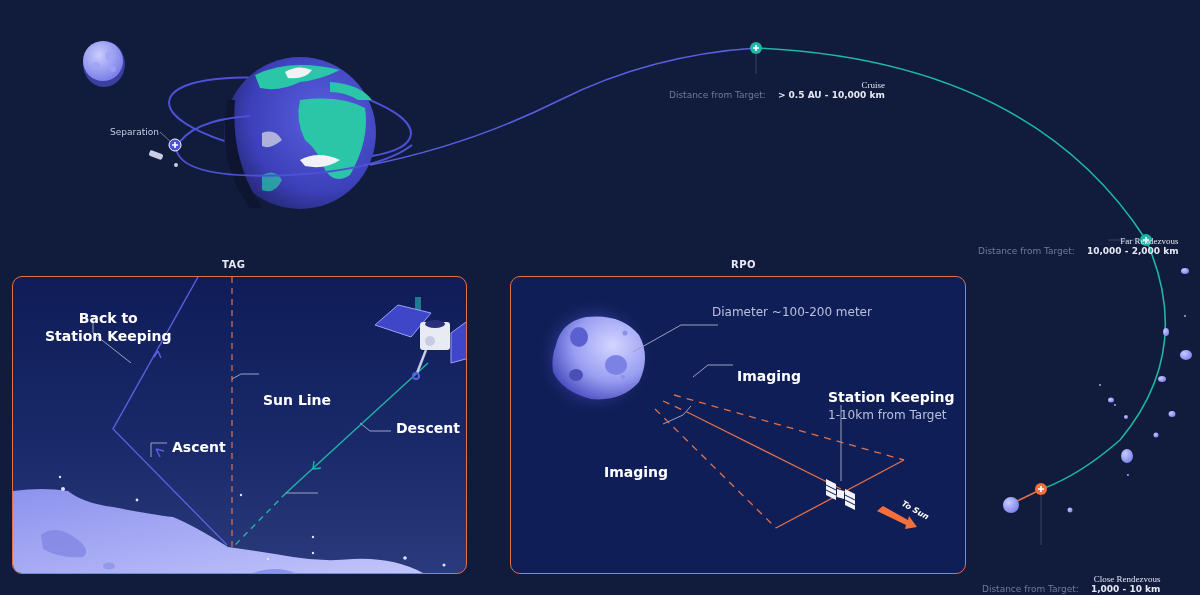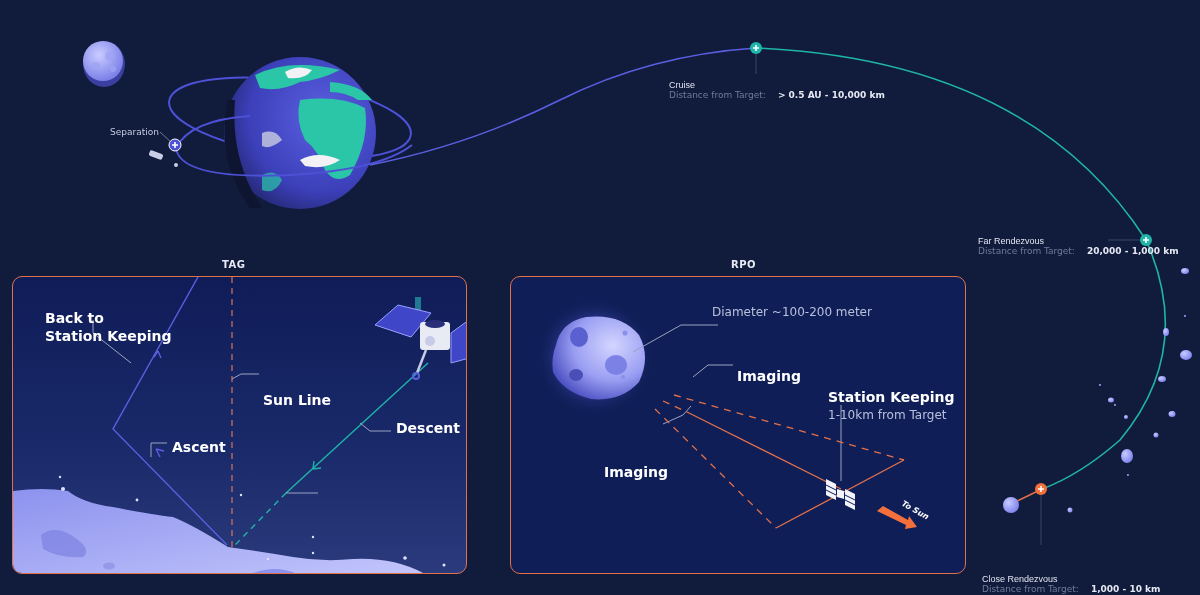--- a/index.html
+++ b/index.html
@@ -1,23 +1,23 @@
 <!DOCTYPE html>
 <html><head>
 <meta charset="utf-8">
 <style>
   html, body { margin:0; padding:0; }
   body { width:1200px; height:595px; background:#111b3b; overflow:hidden; position:relative; font-family:"Liberation Sans", sans-serif; color:#fff; }
   svg.bg { position:absolute; left:0; top:0; }
   .lbl { position:absolute; white-space:nowrap; }
-  .stage-title { font-size:11px; color:#d8def0; font-weight:bold; font-family:Liberation Sans, sans-serif; }
+  .stage-title { font-size:11px; color:#d8def0; font-weight:bold; font-family:Liberation Serif, serif;text-align:right; }
   .stage-sub { font-size:9px; color:#6f7a9c; font-family:"DejaVu Sans", sans-serif; }
   .stage-sub b { color:#e6e9f4; font-weight:bold; margin-left:12px; }
   .panel-title { font-size:10px; font-weight:bold; color:#e8ebf5; letter-spacing:0.5px; font-family:"DejaVu Sans", sans-serif; }
-  .big { font-size:14px; font-weight:bold; color:#fff; font-family:"DejaVu Sans", sans-serif; line-height:18px; }
+  .big { font-size:14px; font-weight:bold; color:#fff; font-family:"DejaVu Sans", sans-serif; line-height:18px;text-align:center; }
   .big-sub { font-size:12px; color:#b9c0dc; font-family:"DejaVu Sans", sans-serif; line-height:18px; }
   .panel { position:absolute; border:1.5px solid #e2714a; border-radius:10px; overflow:hidden; }
 </style>
 </head>
 <body>
 
 <svg class="bg" width="1200" height="595" viewBox="0 0 1200 595">
   <defs>
     <radialGradient id="moonG" cx="40%" cy="35%" r="65%">
       <stop offset="0" stop-color="#c9ccff"></stop>
@@ -116,21 +116,21 @@
 
 <div class="lbl stage-sub" style="left:110px;top:127px;color:#c5cbe0;font-size:9px;">Separation</div>
 
 <div class="lbl" style="left:669px;top:80px;">
   <div class="stage-title" style="font-weight:normal;font-size:9px;color:#e2e6f2;">Cruise</div>
   <div class="stage-sub"><span>Distance from Target:</span><b>&gt; 0.5 AU - 10,000 km</b></div>
 </div>
 
 <div class="lbl" style="left:978px;top:236px;">
   <div class="stage-title" style="font-weight:normal;font-size:9px;color:#e2e6f2;">Far Rendezvous</div>
-  <div class="stage-sub"><span>Distance from Target:</span><b>20,000 - 1,000 km</b></div>
+  <div class="stage-sub"><span>Distance from Target:</span><b>10,000 - 2,000 km</b></div>
 </div>
 
 <div class="lbl" style="left:982px;top:547px;">
   <div class="stage-title" style="font-weight:normal;font-size:9px;color:#e2e6f2;margin-top:27px;">Close Rendezvous</div>
   <div class="stage-sub"><span>Distance from Target:</span><b>1,000 - 10 km</b></div>
 </div>
 
 <div class="lbl panel-title" style="left:222px;top:259px;">TAG</div>
 <div class="panel" style="left:12px;top:276px;width:453px;height:296px;background:linear-gradient(180deg,#0f1c58 0%,#1a2a6a 60%,#2b3a7c 100%);">
   <svg width="453" height="296" viewBox="0 0 453 296" style="position:absolute;left:0;top:0;">

